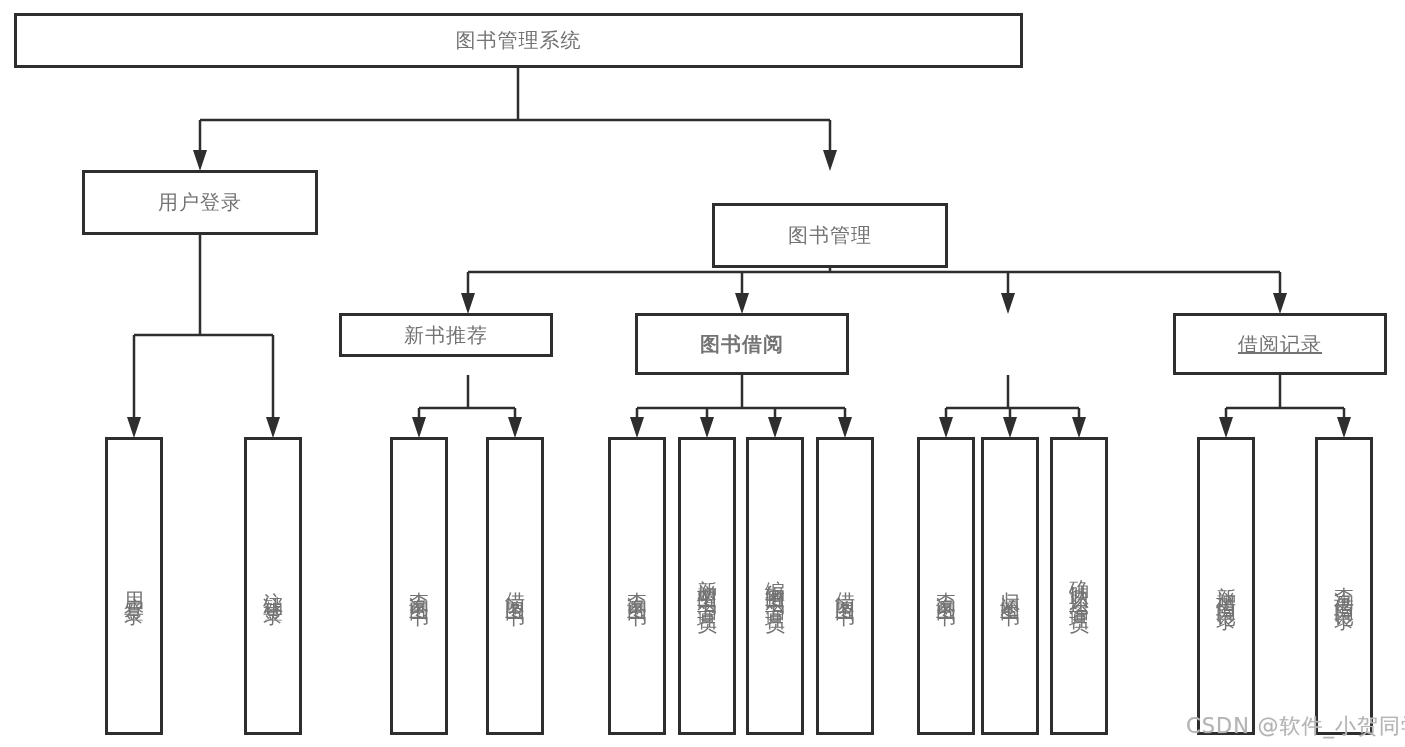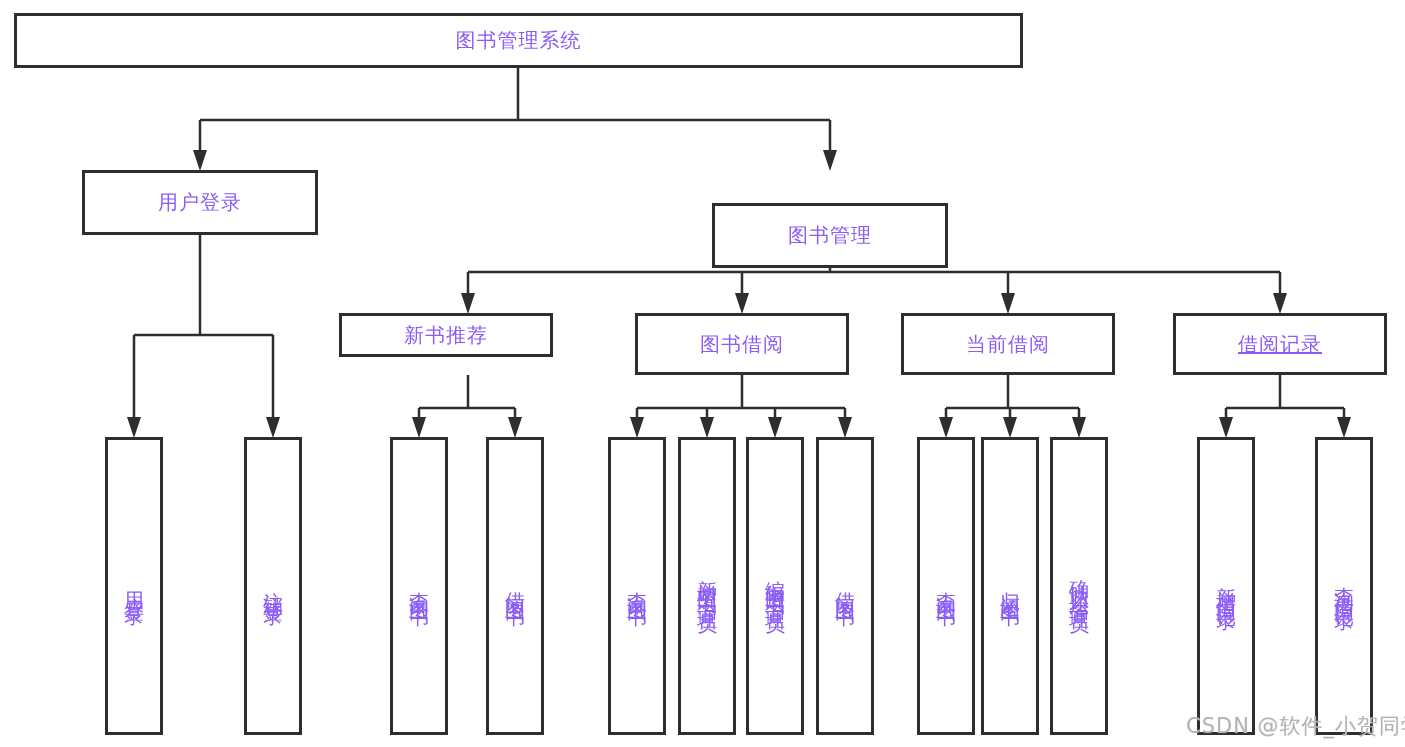--- a/index.html
+++ b/index.html
@@ -18,21 +18,21 @@
     width: 1405px; height: 747px;
     pointer-events: none;
   }
   .node {
     position: absolute;
     border: 3px solid #2e2e2e;
     background: #ffffff;
     display: flex;
     align-items: center;
     justify-content: center;
-    color: #8b5cf6;
+    color: #737373;
     font-size: 20px;
     letter-spacing: 1px;
     text-align: center;
   }
   .node .vlabel {
     writing-mode: vertical-rl;
     letter-spacing: 5px;
     line-height: 1.15;
     font-size: 20px;
   }
@@ -84,22 +84,21 @@
       <polygon points="1337,417 1351,417 1344,438"></polygon>
     </g>
   </svg>
 
   <div class="node" style="left:14px; top:13px; width:1009px; height:55px;">图书管理系统</div>
 
   <div class="node" style="left:82px; top:170px; width:236px; height:65px;">用户登录</div>
   <div class="node" style="left:712px; top:170px; width:236px; height:65px;margin-top:33px;">图书管理</div>
 
   <div class="node" style="left:339px; top:313px; width:214px; height:44px;font-family:Liberation Mono, monospace;">新书推荐</div>
-  <div class="node" style="left:635px; top:313px; width:214px; height:62px;">图书借阅</div>
-  <div class="node" style="left:901px; top:313px; width:214px; height:62px;">当前借阅</div>
+  <div class="node" style="left:635px; top:313px; width:214px; height:62px;font-weight:bold;">图书借阅</div>
   <div class="node" style="left:1173px; top:313px; width:214px; height:62px;text-decoration:underline;">借阅记录</div>
 
   <div class="node" style="left:105px; top:437px; width:58px; height:298px;">
     <span class="vlabel">用户登录</span>
   </div>
   <div class="node" style="left:244px; top:437px; width:58px; height:298px;">
     <span class="vlabel">注销登录</span>
   </div>
 
   <div class="node" style="left:390px; top:437px; width:58px; height:298px;">

